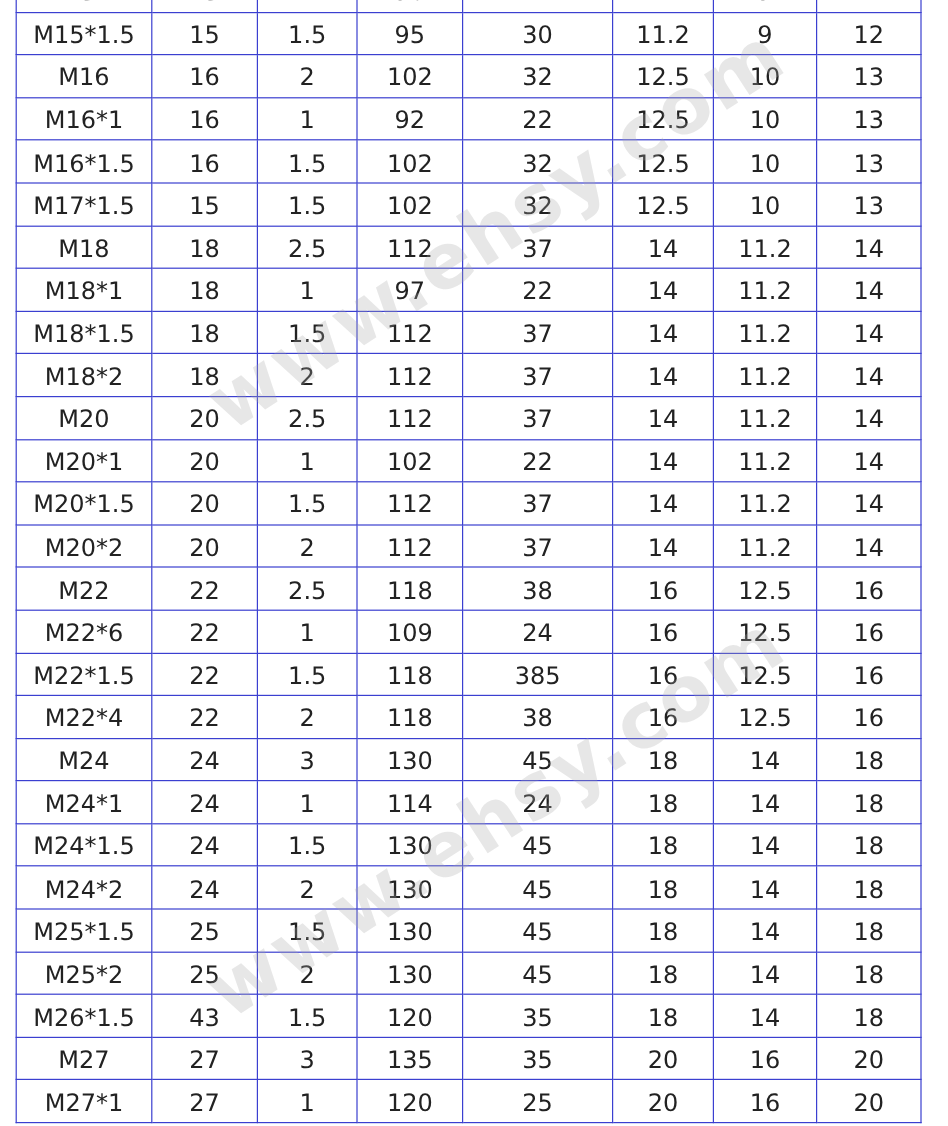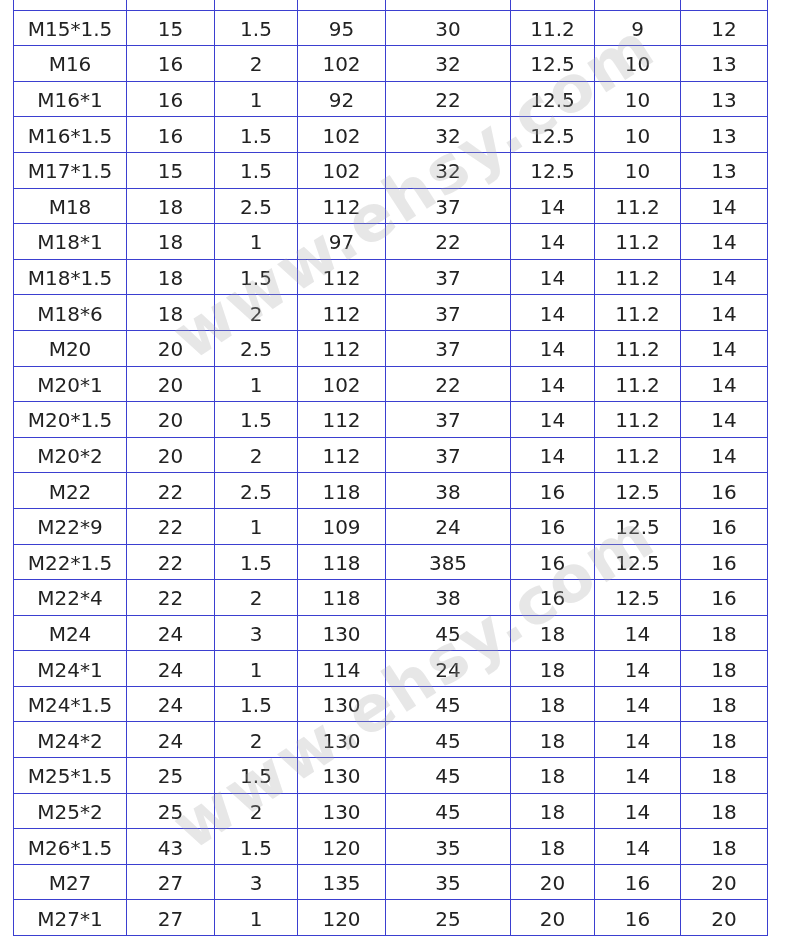--- a/index.html
+++ b/index.html
@@ -165,21 +165,21 @@
           <td><span>M18*1.5</span></td>
           <td><span>18</span></td>
           <td><span>1.5</span></td>
           <td><span>112</span></td>
           <td><span>37</span></td>
           <td><span>14</span></td>
           <td><span>11.2</span></td>
           <td><span>14</span></td>
         </tr>
         <tr>
-          <td><span>M18*6</span></td>
+          <td><span>M18*2</span></td>
           <td><span>18</span></td>
           <td><span>2</span></td>
           <td><span>112</span></td>
           <td><span>37</span></td>
           <td><span>14</span></td>
           <td><span>11.2</span></td>
           <td><span>14</span></td>
         </tr>
         <tr>
           <td><span>M20</span></td>
@@ -225,21 +225,21 @@
           <td><span>M22</span></td>
           <td><span>22</span></td>
           <td><span>2.5</span></td>
           <td><span>118</span></td>
           <td><span>38</span></td>
           <td><span>16</span></td>
           <td><span>12.5</span></td>
           <td><span>16</span></td>
         </tr>
         <tr>
-          <td><span>M22*9</span></td>
+          <td><span>M22*6</span></td>
           <td><span>22</span></td>
           <td><span>1</span></td>
           <td><span>109</span></td>
           <td><span>24</span></td>
           <td><span>16</span></td>
           <td><span>12.5</span></td>
           <td><span>16</span></td>
         </tr>
         <tr>
           <td><span>M22*1.5</span></td>

